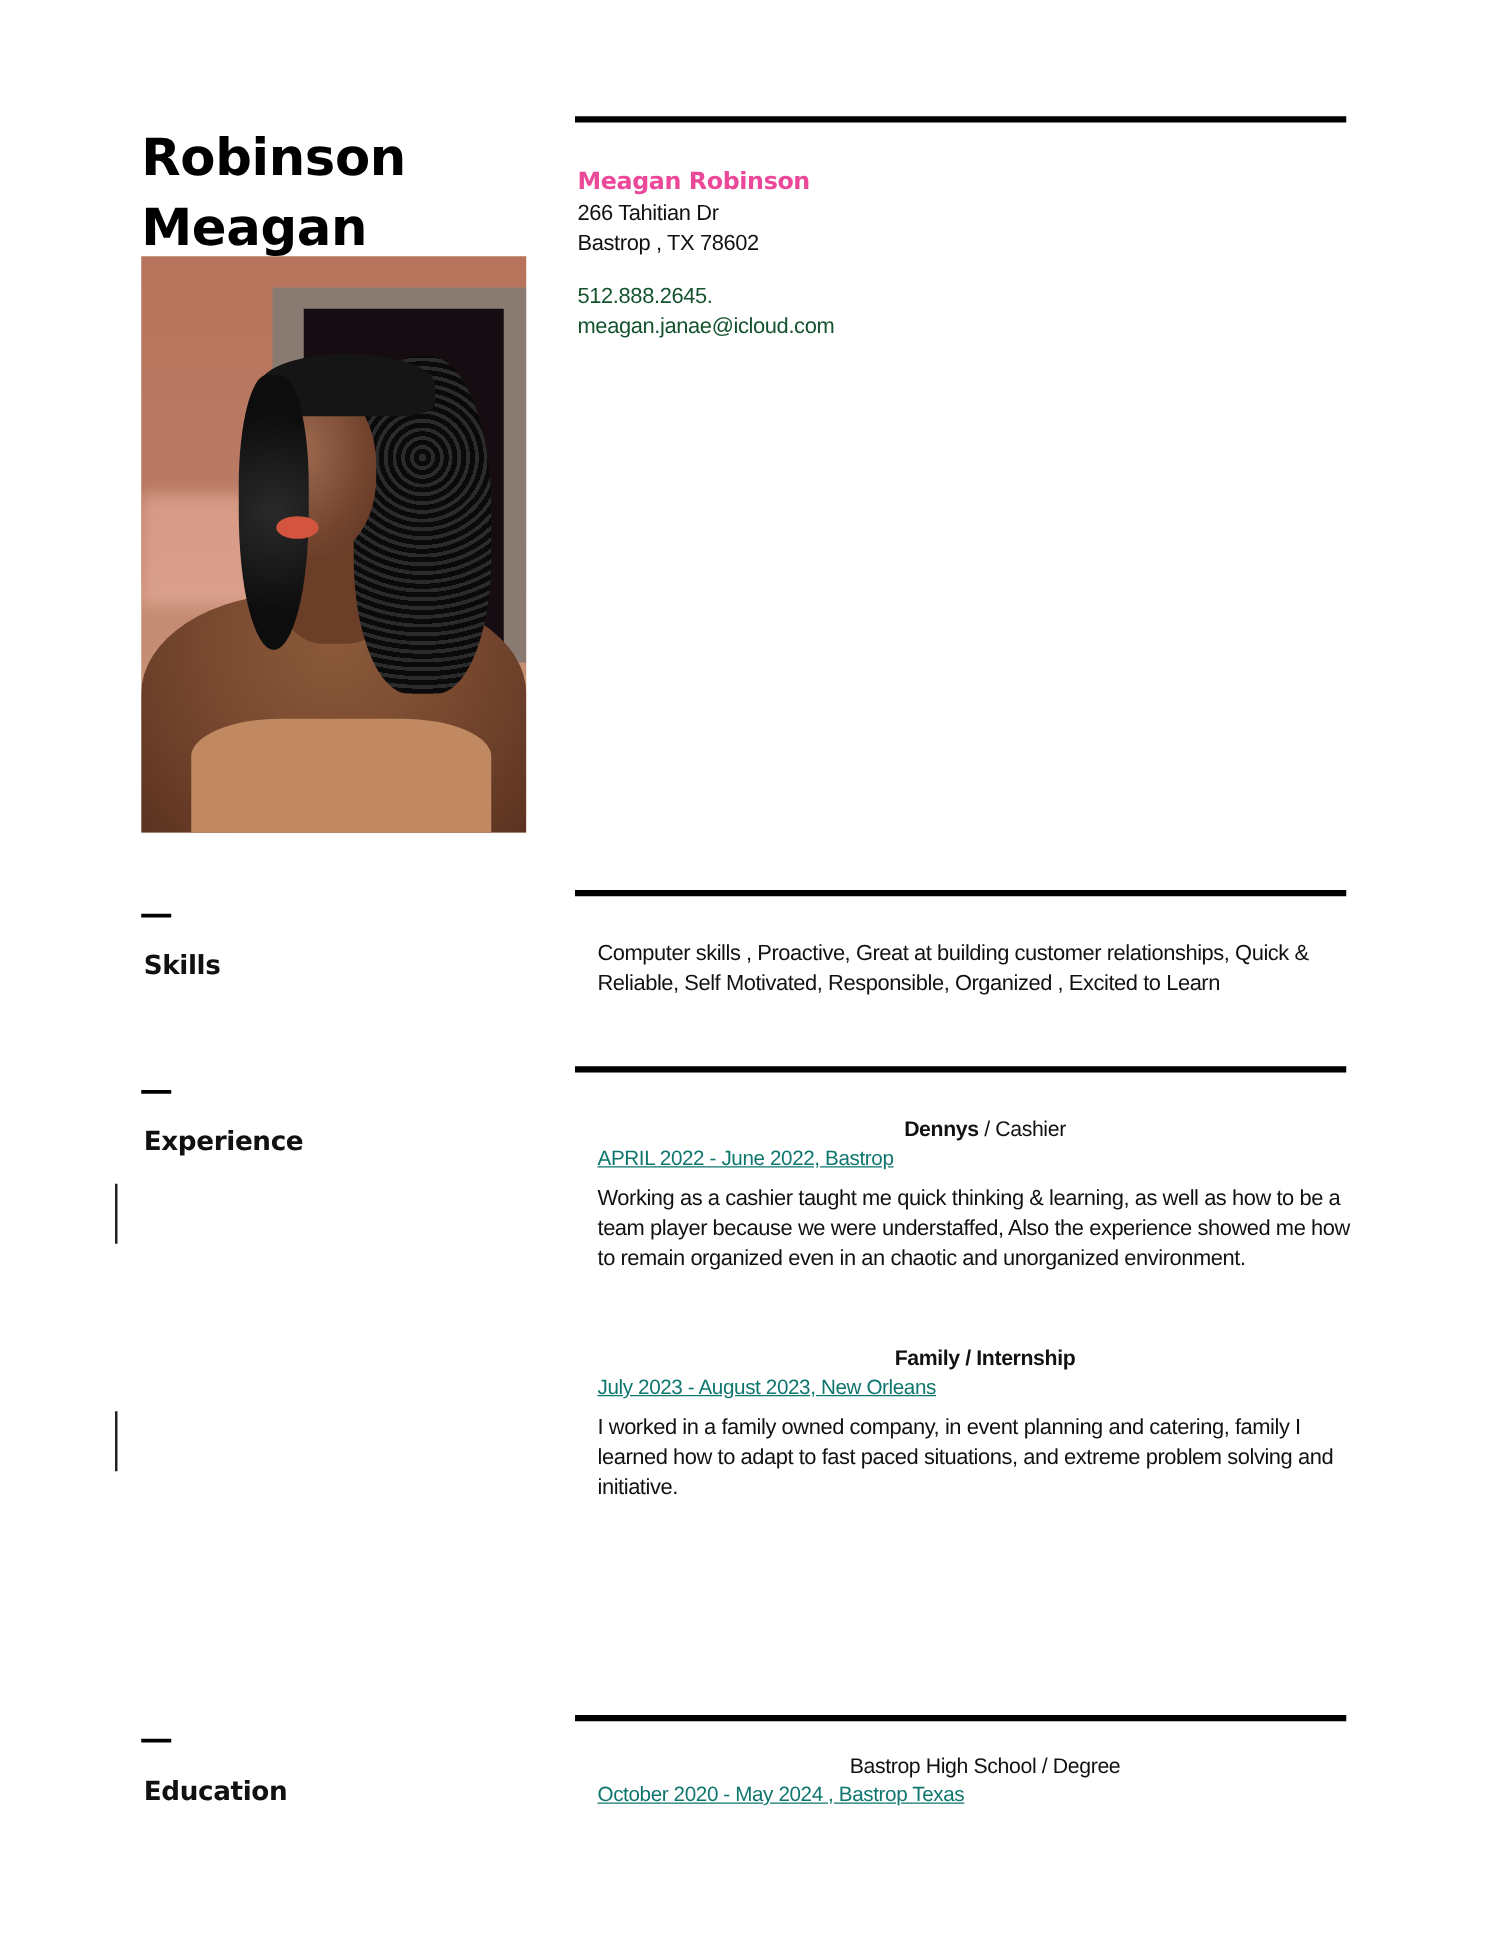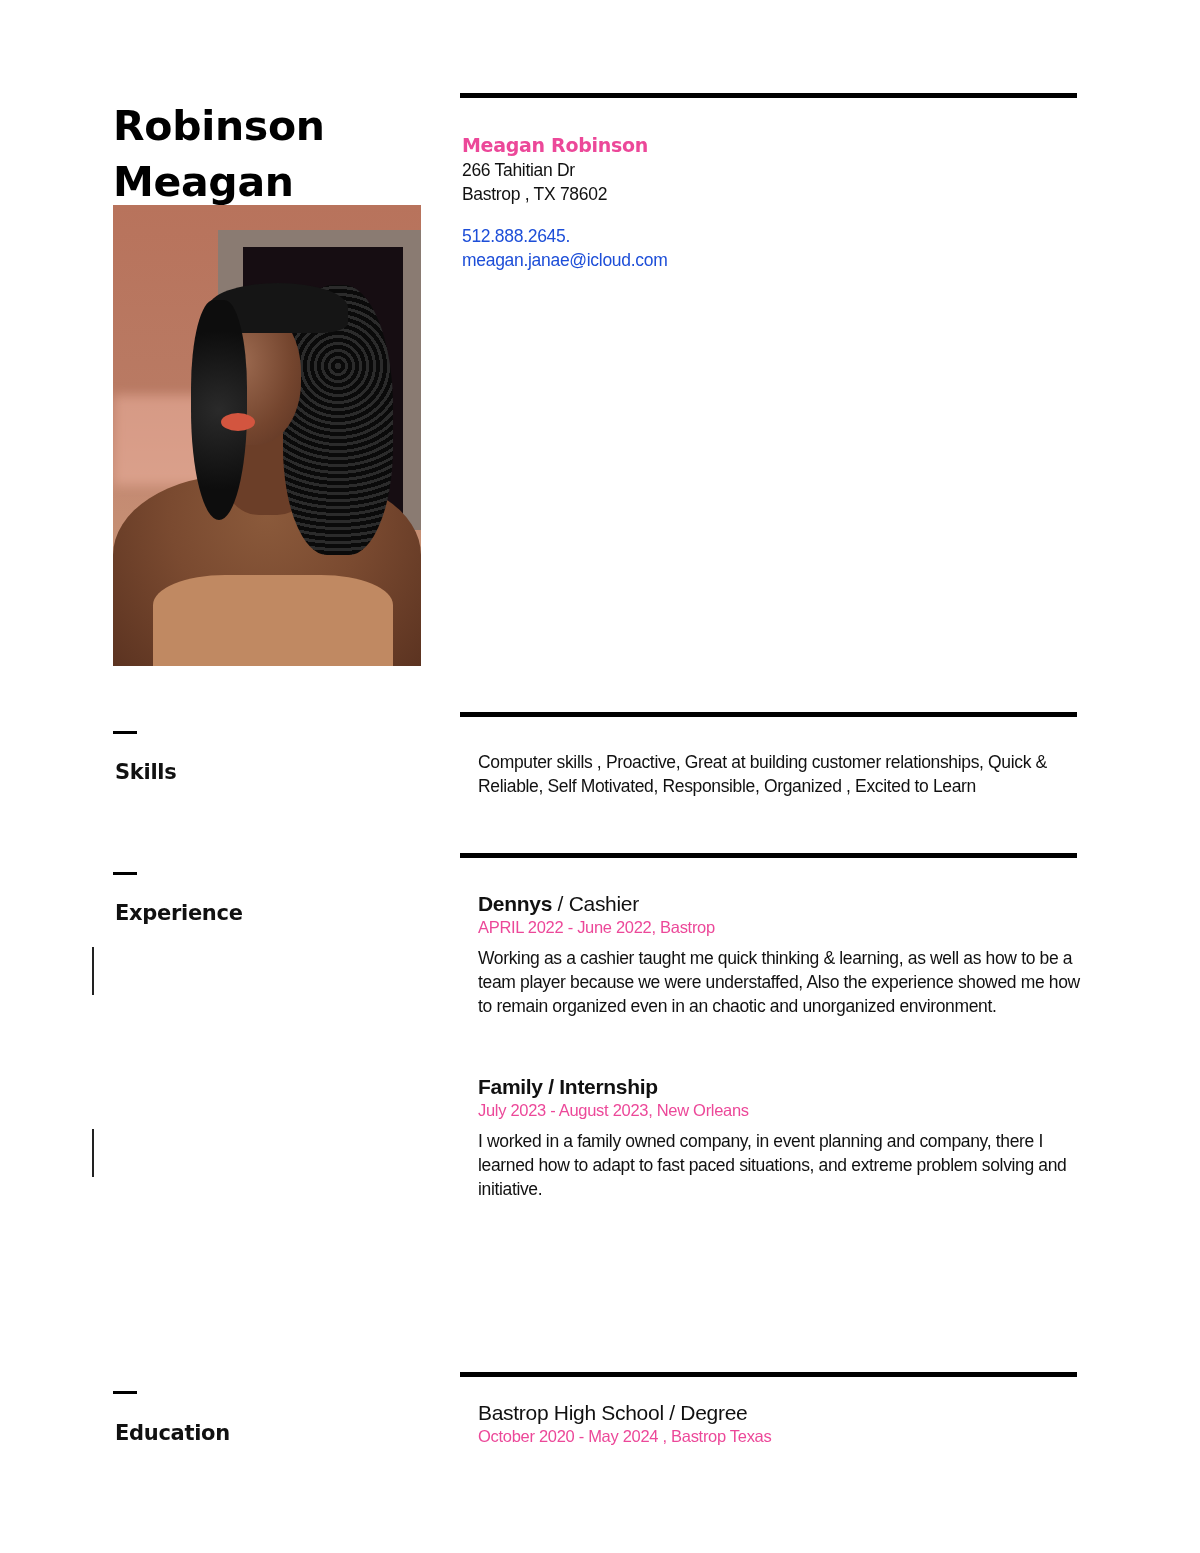--- a/index.html
+++ b/index.html
@@ -23,30 +23,30 @@
     .photo .hair-l { position: absolute; left: 78px; top: 95px; width: 56px; height: 220px; background: radial-gradient(circle, #2a2a2a 0%, #0d0d0d 70%); border-radius: 40% 40% 50% 50%; }
     .photo .hair-r { position: absolute; left: 170px; top: 80px; width: 110px; height: 270px; background: repeating-radial-gradient(circle at 50% 30%, #2b2b2b 0 3px, #0a0a0a 3px 7px); border-radius: 45% 45% 40% 40%; }
     .photo .hair-top { position: absolute; left: 95px; top: 78px; width: 140px; height: 50px; background: #151515; border-radius: 50% 50% 20% 20%; }
 
     .rule { height: 5px; background: #000; left: 460px; width: 617px; }
 
     .contact { left: 462px; top: 132px; width: 600px; }
     .contact .cname { font-family: "DejaVu Sans", sans-serif; font-weight: bold; font-size: 19px; line-height: 26px; color: #ec4899; letter-spacing: -0.3px; }
     .contact .line { font-size: 17.5px; line-height: 24px; color: #111; letter-spacing: -0.3px; }
     .contact .gap { height: 18px; }
-    .contact .accent { color: #1d4ed8; }
+    .contact .accent { color: #14532d; }
 
     .sec-dash { left: 113px; width: 24px; height: 3px; background: #000; }
     .sec-title { left: 115px; font-family: "DejaVu Sans", sans-serif; font-weight: bold; font-size: 21px; color: #111; letter-spacing: -0.3px; }
 
     .body-text { left: 478px; width: 620px; font-size: 17.5px; line-height: 23.5px; color: #111; letter-spacing: -0.35px; }
 
-    .job-title { font-size: 21px; line-height: 24px; color: #111; letter-spacing: -0.3px; }
+    .job-title { font-size: 17px; line-height: 24px; color: #111; letter-spacing: -0.3px; text-align: center; }
     .job-title b { font-weight: bold; }
-    .job-meta { font-size: 16.5px; line-height: 22px; color: #ec4899; letter-spacing: -0.3px; }
+    .job-meta { font-size: 16.5px; line-height: 22px; color: #0f766e; letter-spacing: -0.3px; text-decoration: underline; }
     .job-desc { margin-top: 9px; font-size: 17.5px; line-height: 23.8px; color: #111; letter-spacing: -0.35px; }
 
     .vbar { left: 92px; width: 2px; background: #222; }
   </style>
 </head>
 <body>
 
 <div class="abs big-name">
   <div>Robinson</div>
   <div>Meagan</div>
@@ -95,21 +95,21 @@
   </div>
   <div class="job-meta">APRIL 2022  - June 2022, Bastrop</div>
   <div class="job-desc">Working as a cashier taught me quick thinking &amp; learning, as well as how to be a team player because we were understaffed, Also the experience showed me how to remain organized even in an chaotic and unorganized environment.</div>
 </div>
 
 <div class="abs body-text" style="top:1075px;">
   <div class="job-title">
     <b>Family / Internship</b><span></span>
   </div>
   <div class="job-meta">July 2023 - August 2023,  New Orleans</div>
-  <div class="job-desc">I worked in a family owned company, in event planning and company, there I learned how to adapt to fast paced situations, and extreme problem solving and initiative.</div>
+  <div class="job-desc">I worked in a family owned company, in event planning and catering, family I learned how to adapt to fast paced situations, and extreme problem solving and initiative.</div>
 </div>
 
 <div class="abs rule" style="top:1372px;"></div>
 <div class="abs sec-dash" style="top:1391px;"></div>
 <div class="abs sec-title" style="top:1421px;">Education</div>
 
 <div class="abs body-text" style="top:1401px;">
   <div class="job-title">
     <span>Bastrop High School / </span><span>Degree</span>
   </div>

